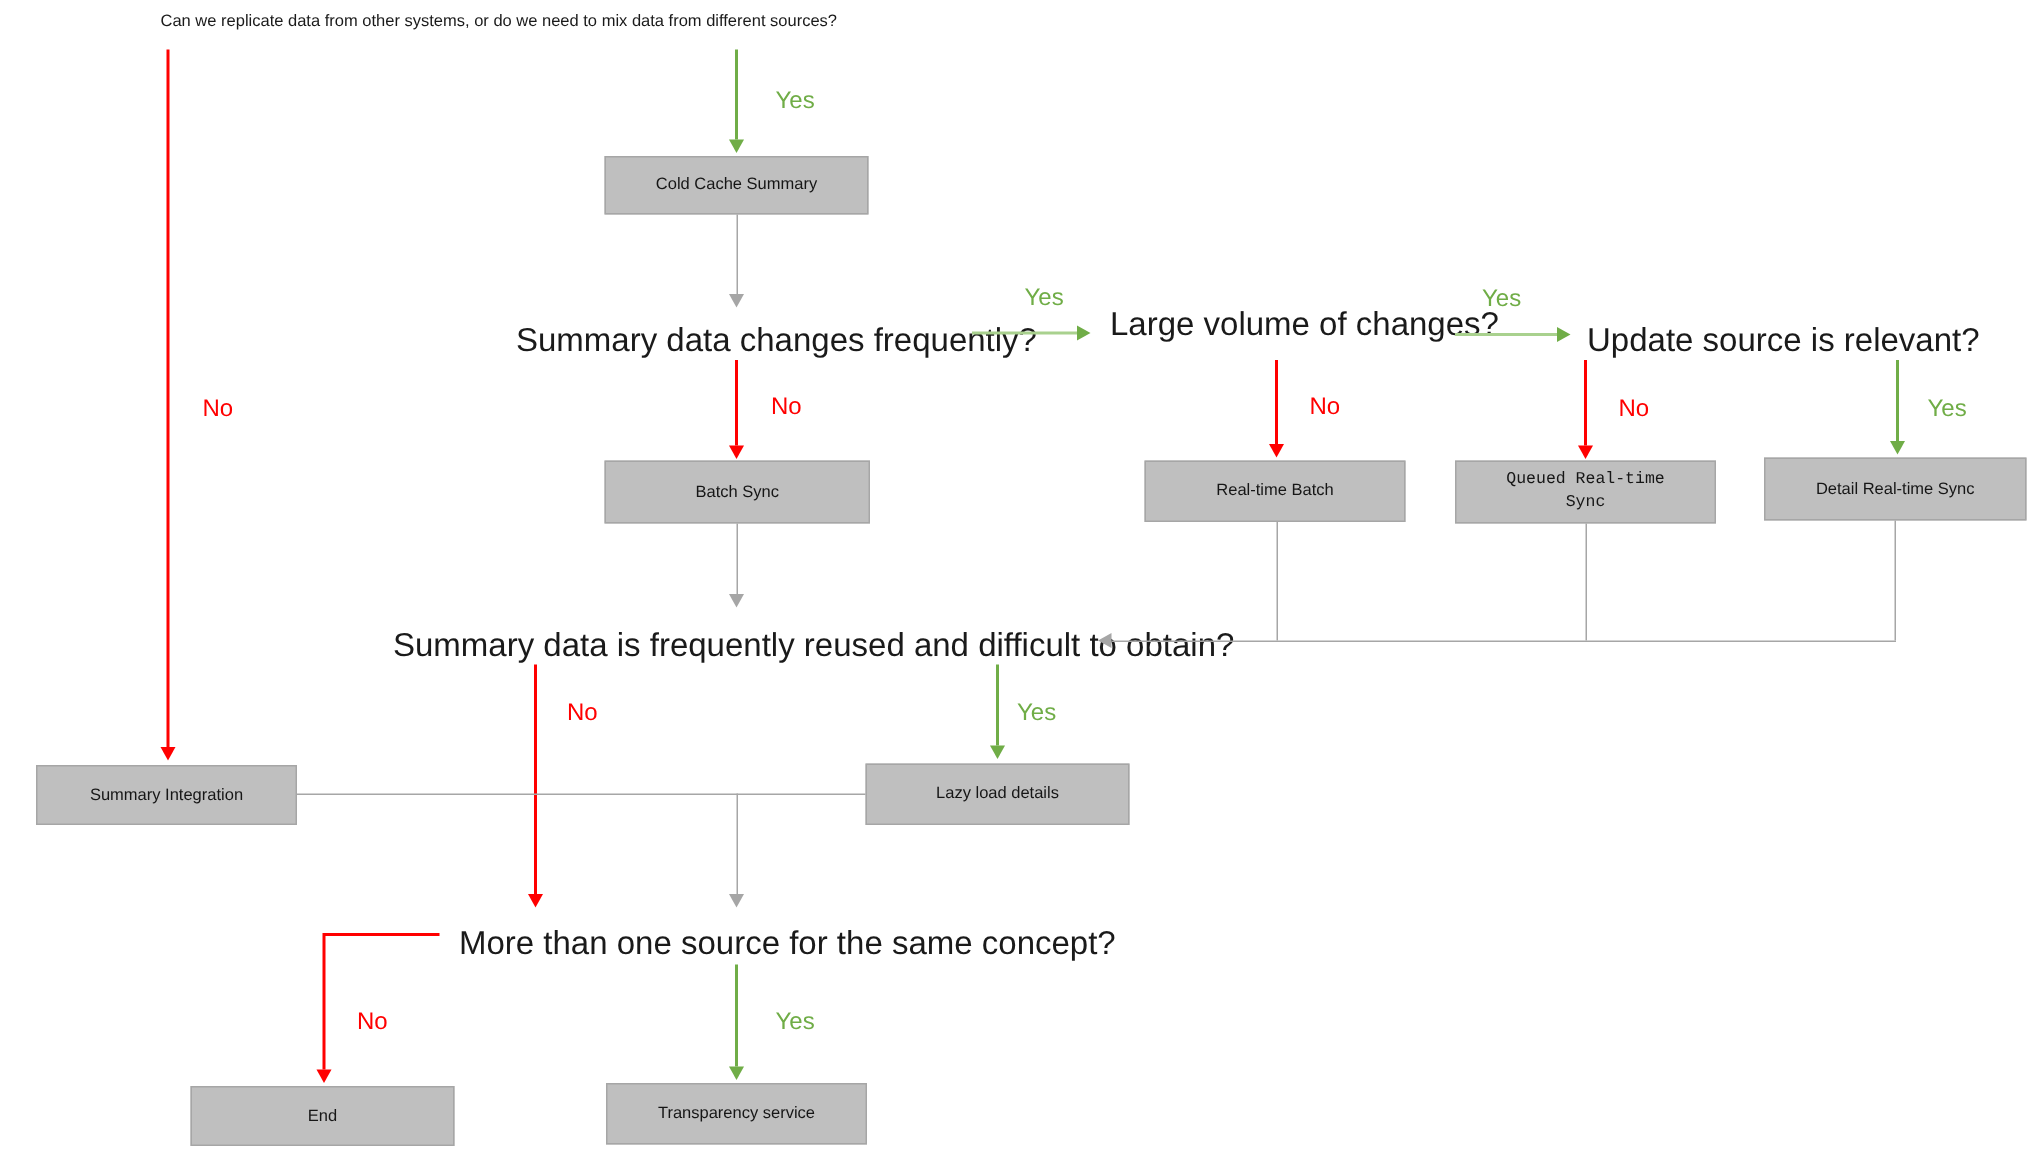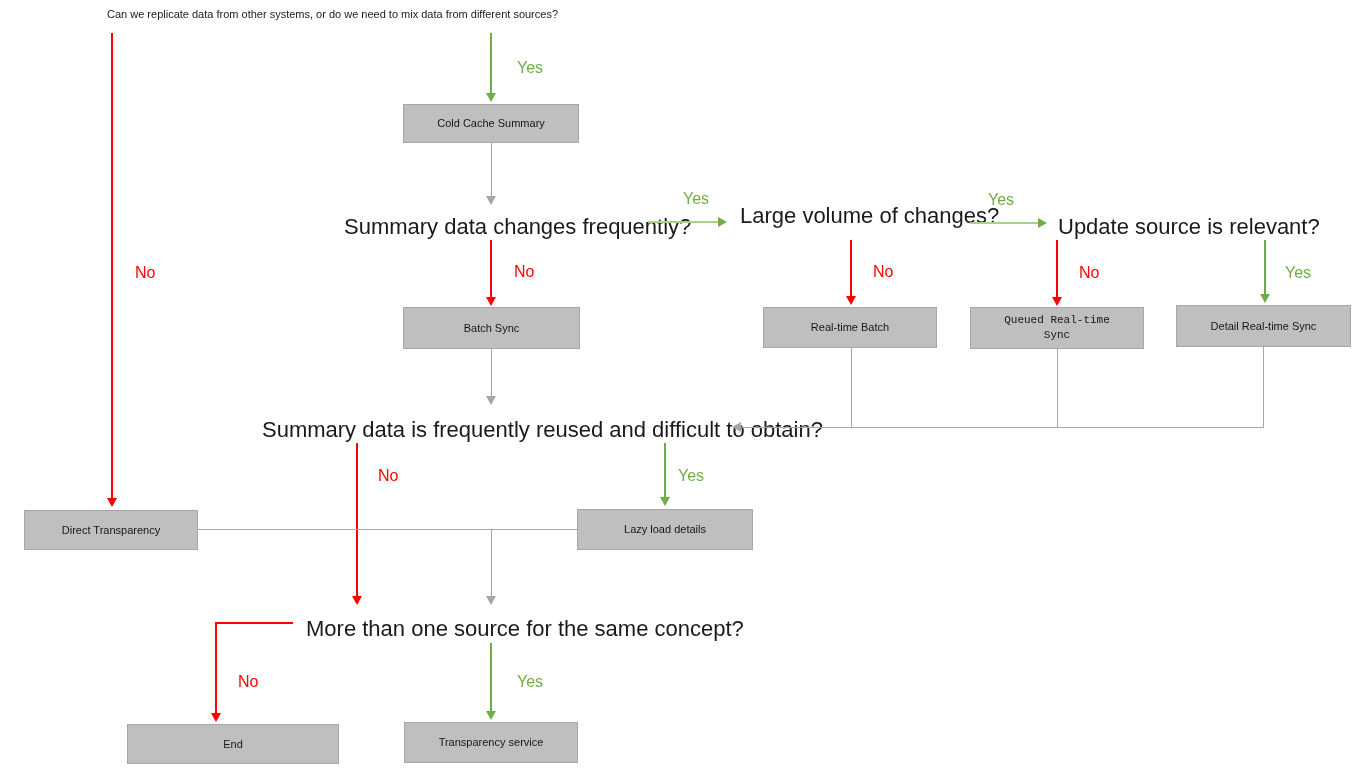--- a/index.html
+++ b/index.html
@@ -71,26 +71,26 @@
 <div class="node" style="left:763px;top:307px;width:174px;height:41px;">
     <span class="inner">Real-time Batch</span>
   </div>
 <div class="node" style="left:970px;top:307px;width:174px;height:42px;font-family:Liberation Mono, monospace;">
     <span class="inner">Queued Real-time Sync</span>
   </div>
 <div class="node" style="left:1176px;top:305px;width:175px;height:42px;">
     <span class="inner">Detail Real-time Sync</span>
   </div>
 <div class="node" style="left:24px;top:510px;width:174px;height:40px;">
-    <span class="inner">Direct Transparency</span>
+    <span class="inner">Summary Integration</span>
   </div>
 <div class="node" style="left:577px;top:509px;width:176px;height:41px;">
     <span class="inner">Lazy load details</span>
   </div>
-<div class="node" style="left:127px;top:724px;width:212px;height:40px;">
+<div class="node" style="left:127px;top:724px;width:176px;height:40px;">
     <span class="inner">End</span>
   </div>
 <div class="node" style="left:404px;top:722px;width:174px;height:41px;">
     <span class="inner">Transparency service</span>
   </div>
 
 <div class="lbl green" style="left:517px;top:59px;">Yes</div>
 <div class="lbl green" style="left:683px;top:190px;">Yes</div>
 <div class="lbl green" style="left:988px;top:191px;">Yes</div>
 <div class="lbl green" style="left:1285px;top:264px;">Yes</div>

